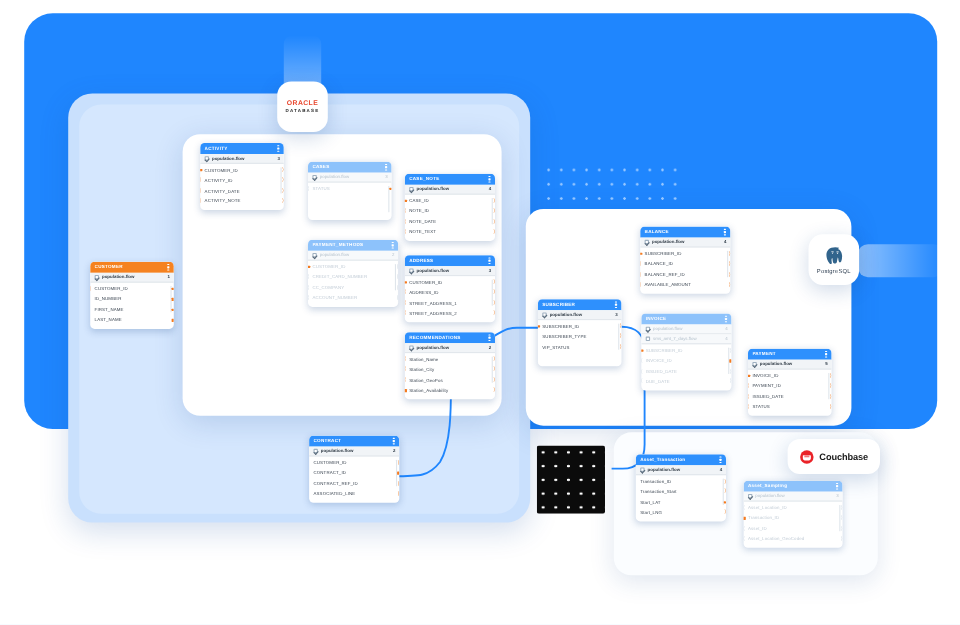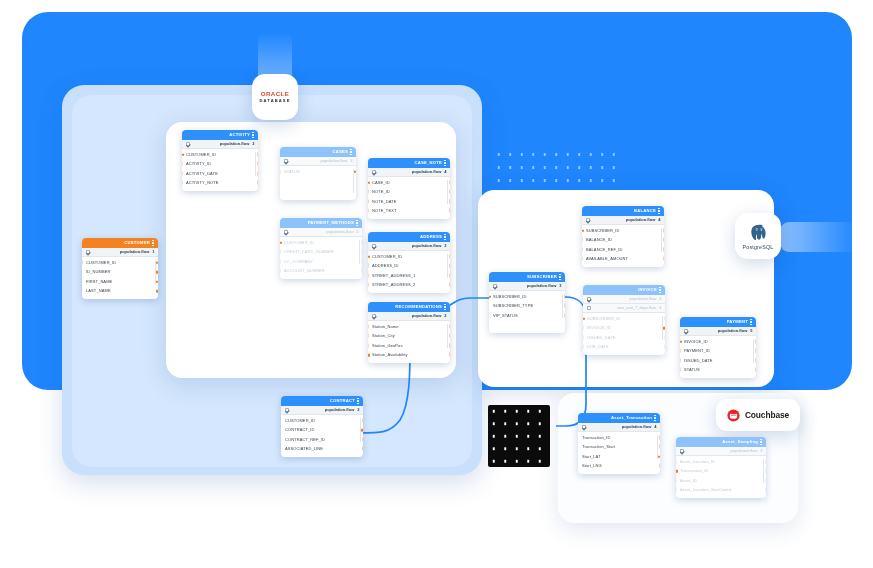--- a/index.html
+++ b/index.html
@@ -2,21 +2,21 @@
 <html><head>
 <meta charset="utf-8">
 <style>
   * { box-sizing: border-box; margin: 0; padding: 0; }
   html, body {
     width: 873px; height: 568px;
     background: #ffffff;
     font-family: "Liberation Sans", sans-serif;
     overflow: hidden;
   }
-  #stage { position: relative; width: 873px; height: 489px; text-align: right; }
+  #stage { position: relative; width: 873px; height: 489px; }
 
   
   .panel { position: absolute; border-radius: 22px; }
 
   .panel-blue {
     left: 22px; top: 12px; width: 830px; height: 378px;
     background: #1f86fe;
     border-radius: 26px;
   }
   .panel-lightblue {

